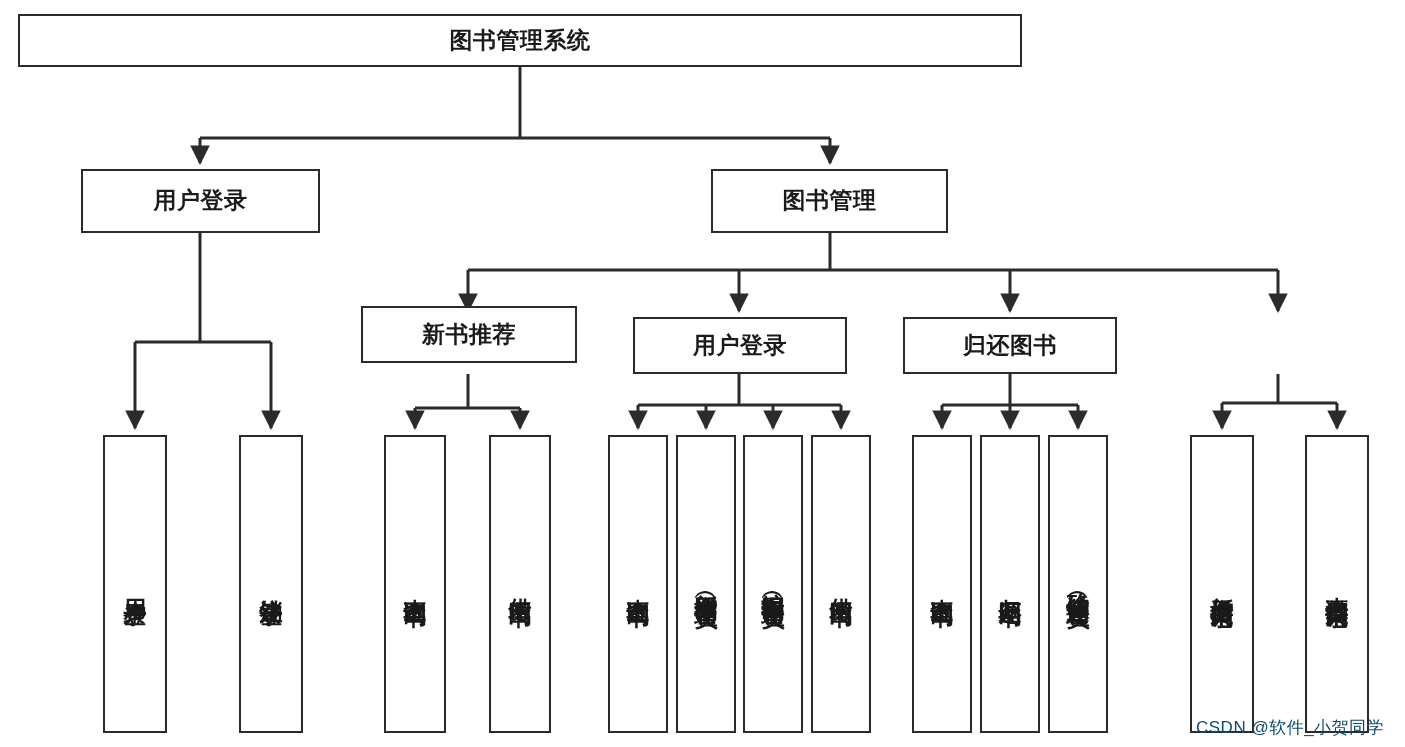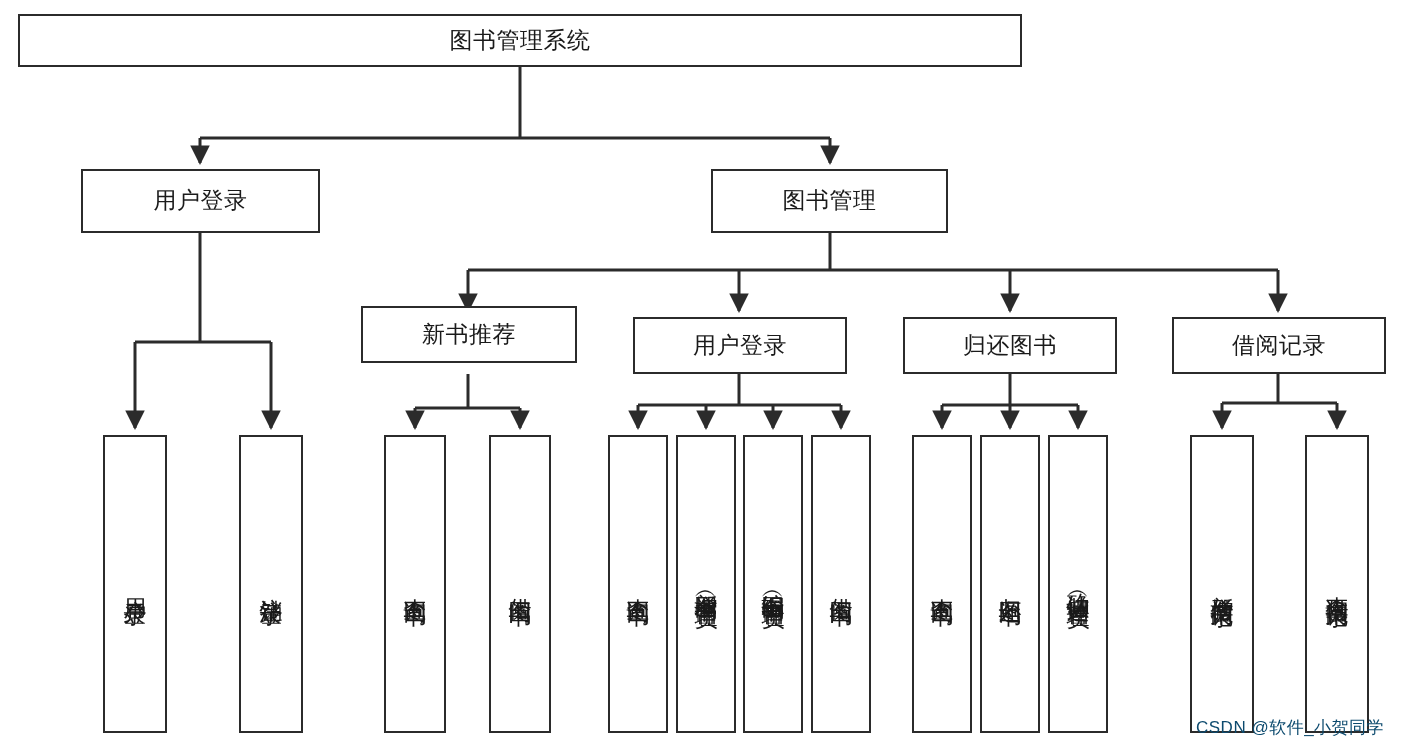--- a/index.html
+++ b/index.html
@@ -33,20 +33,21 @@
     display: flex;
     align-items: center;
     justify-content: center;
     color: #1a1a1a;
   }
   .node .label {
     display: block;
     text-align: left;
     line-height: 1.12;
     letter-spacing: 0.5px;
+    font-weight: bold;
   }
   .node.horiz .label {
     font-size: 23px;
   }
   .node.root .label {
     font-size: 23px;
   }
   .node.vert {
     align-items: center;
     justify-content: center;
@@ -137,23 +138,20 @@
 
   <div class="node horiz" style="left:361px; top:306px; width:216px; height:57px;">
     <span class="label">新书推荐</span>
   </div>
   <div class="node horiz" style="left:633px; top:317px; width:214px; height:57px;">
     <span class="label">用户登录</span>
   </div>
   <div class="node horiz" style="left:903px; top:317px; width:214px; height:57px;">
     <span class="label">归还图书</span>
   </div>
-  <div class="node horiz" style="left:1172px; top:317px; width:214px; height:57px;">
-    <span class="label">借阅记录</span>
-  </div>
 
   <div class="node vert" style="left:103px; top:435px; width:64px; height:298px;">
     <span class="label">用户登录</span>
   </div>
   <div class="node vert" style="left:239px; top:435px; width:64px; height:298px;">
     <span class="label">注销登录</span>
   </div>
 
   <div class="node vert" style="left:384px; top:435px; width:62px; height:298px;">
     <span class="label">查询图书</span>

